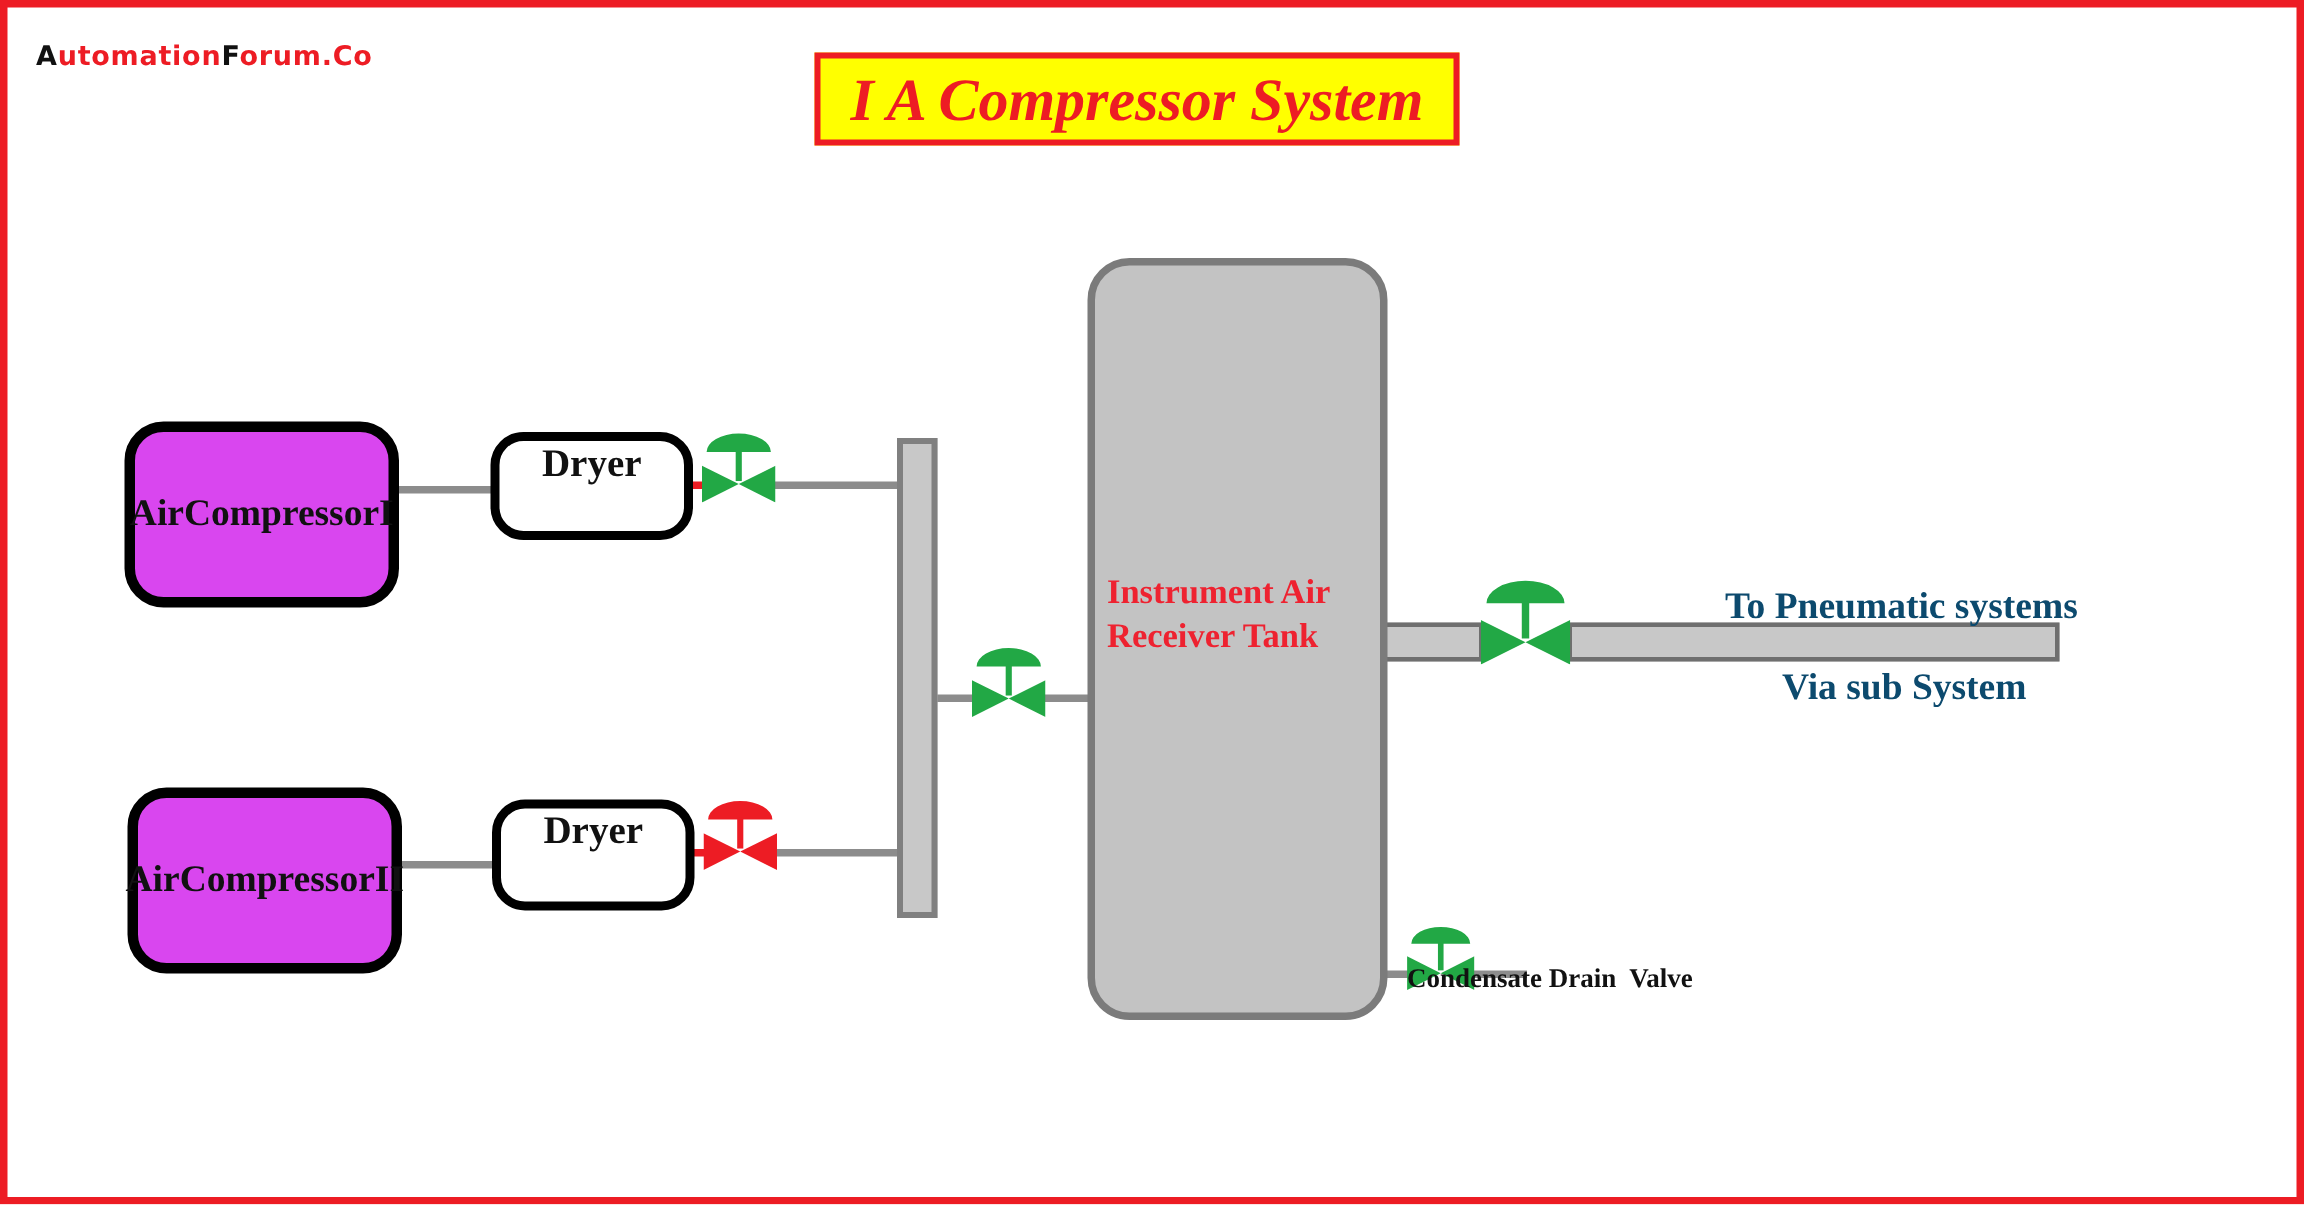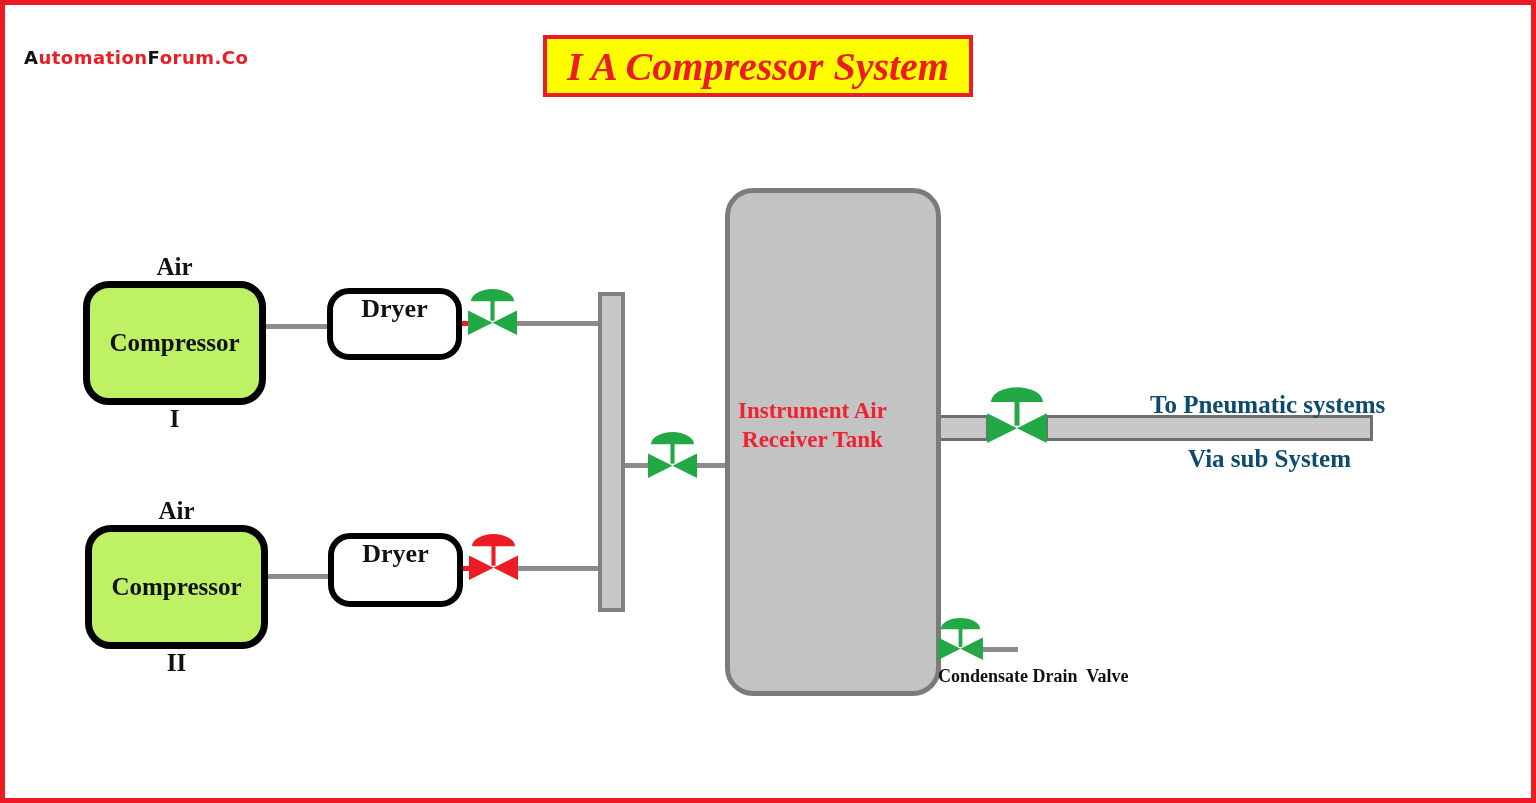--- a/index.html
+++ b/index.html
@@ -3,43 +3,43 @@
 <meta charset="utf-8">
 <style>
   html,body{margin:0;padding:0;background:#fff;}
   #canvas{
     position:relative;width:1536px;height:803px;background:#ffffff;
     font-family:"Liberation Serif", serif;overflow:hidden;
   }
   #frame{position:absolute;inset:0;border:5px solid #ed1c24;z-index:50;pointer-events:none;}
   
   #logo{position:absolute;left:24px;top:27px;font-family:"DejaVu Sans",sans-serif;
-        font-weight:bold;font-size:18px;letter-spacing:0.5px;z-index:5;margin-top:20px;}
+        font-weight:bold;font-size:18px;letter-spacing:0.5px;z-index:5;}
   #logo .blk{color:#111111;} #logo .red{color:#ed1c24;}
   
   #title-box{position:absolute;left:543px;top:35px;width:430px;height:62px;
     background:#ffff00;border:4px solid #ed1c24;box-sizing:border-box;
     display:flex;align-items:center;justify-content:center;z-index:5;}
   #title-box span{color:#ed1c24;font-weight:bold;font-size:40px;white-space:nowrap;font-style:italic;}
   
-  .eqbox{position:absolute;background:#bef264;border:7px solid #000000;border-radius:26px;
-    box-sizing:border-box;display:flex;flex-direction:column;align-items:center;justify-content:center;
-    font-weight:bold;font-size:25px;color:#111;text-align:center;line-height:30px;z-index:3;gap:46px;}
+  .eqbox{position:absolute;background:#d946ef;border:7px solid #000000;border-radius:26px;
+    box-sizing:border-box;display:flex;align-items:center;justify-content:center;
+    font-weight:bold;font-size:25px;color:#111;text-align:center;line-height:30px;z-index:3;}
   #comp1{left:83px;top:281px;width:183px;height:124px;}
   #comp2{left:85px;top:525px;width:183px;height:124px;}
   .drybox{position:absolute;background:#ffffff;border:6px solid #000000;border-radius:22px;
     box-sizing:border-box;display:flex;justify-content:center;
     font-weight:bold;font-size:26px;color:#111;z-index:3;}
   #dryer1{left:327px;top:288px;width:135px;height:72px;}
   #dryer2{left:328px;top:533px;width:135px;height:74px;}
   
   #manifold{position:absolute;left:598px;top:292px;width:27px;height:320px;
     background:#c8c8c8;border:4px solid #808080;box-sizing:border-box;z-index:2;}
-  #tank{position:absolute;left:725px;top:188px;width:216px;height:508px;
-    background:#c3c3c3;border:5px solid #7b7b7b;border-radius:28px;box-sizing:border-box;z-index:2;text-align:center;}
+  #tank{position:absolute;left:725px;top:172px;width:200px;height:508px;
+    background:#c3c3c3;border:5px solid #7b7b7b;border-radius:28px;box-sizing:border-box;z-index:2;}
   #tank-label{position:absolute;left:8px;top:203px;color:#ee2230;font-weight:bold;
     font-size:23px;line-height:29px;white-space:nowrap;}
   
   .gline{position:absolute;height:5px;background:#8c8c8c;z-index:1;}
   .rstub{position:absolute;height:5px;background:#ed1c24;z-index:1;}
   .pipe{position:absolute;height:26px;background:#c8c8c8;border:3px solid #6f6f6f;
     box-sizing:border-box;z-index:1;}
   #l1a{left:263px;top:324px;width:68px;} #l1c{left:513px;top:321px;width:88px;}
   #l2a{left:265px;top:574px;width:66px;} #l2c{left:515px;top:566px;width:86px;}
   #l3a{left:623px;top:463px;width:28px;} #l3b{left:695px;top:463px;width:32px;}
@@ -47,21 +47,21 @@
   #r1{left:456px;top:321px;width:15px;}  #r2{left:456px;top:566px;width:15px;}
   #pipeL{left:921px;top:415px;width:68px;} #pipeR{left:1045px;top:415px;width:328px;}
   
   .valve{position:absolute;z-index:4;}
   #v1{left:468px;top:288px;} #v2{left:469px;top:533px;} #v3{left:648px;top:431px;}
   #v4{left:987px;top:386px;} #v5{left:938px;top:617px;}
   
   .redlabel{position:absolute;color:#0c4a6e;font-weight:bold;font-size:25px;
     white-space:nowrap;z-index:4;}
   #out1{left:1150px;top:391px;} #out2{left:1188px;top:445px;}
-  #cond-label{position:absolute;left:938px;top:666px;color:#111111;font-weight:bold;
+  #cond-label{position:absolute;left:938px;top:642px;color:#111111;font-weight:bold;
     font-size:18px;white-space:pre;z-index:4;}
 </style>
 </head>
 <body>
 
 <div id="canvas">
   <div id="frame"></div>
 
   <div id="logo">
     <span class="blk">A</span><span class="red">utomation</span><span class="blk">F</span><span class="red">orum.Co</span>

